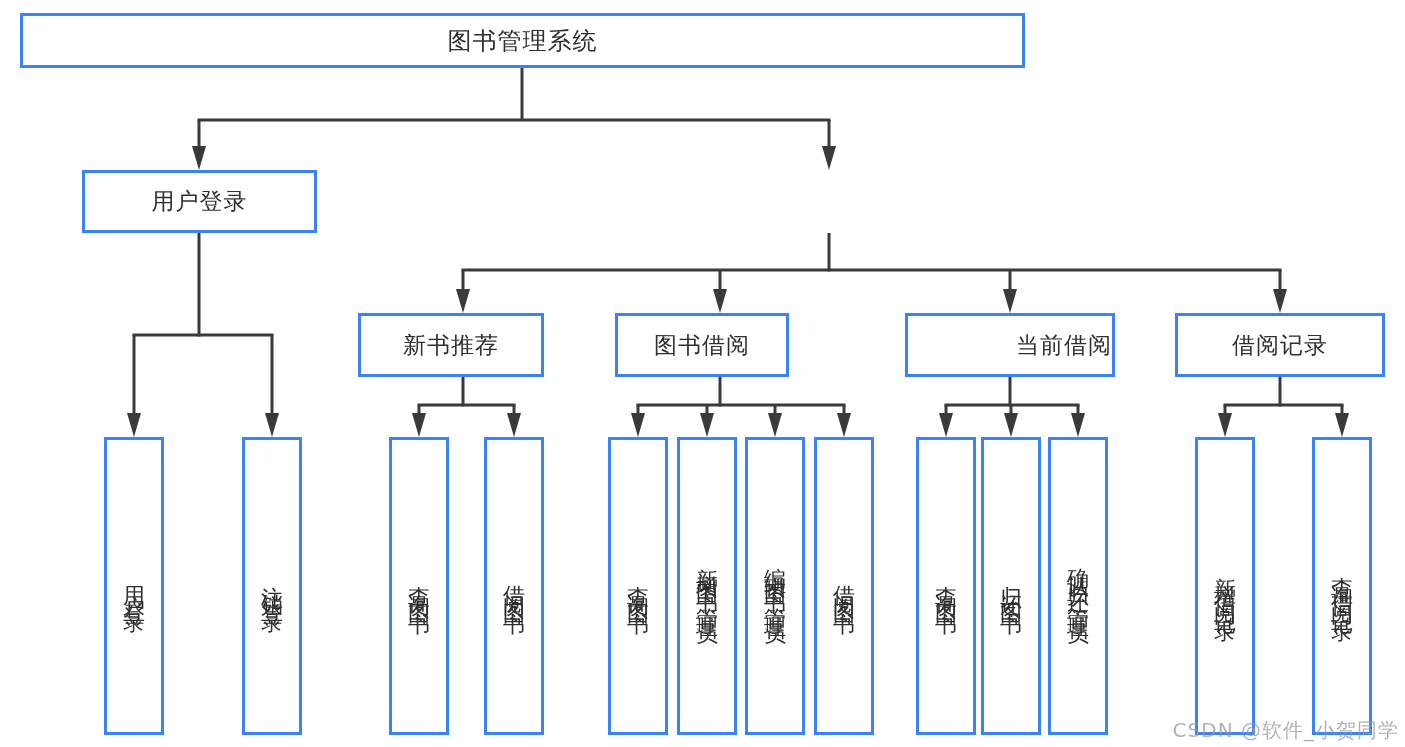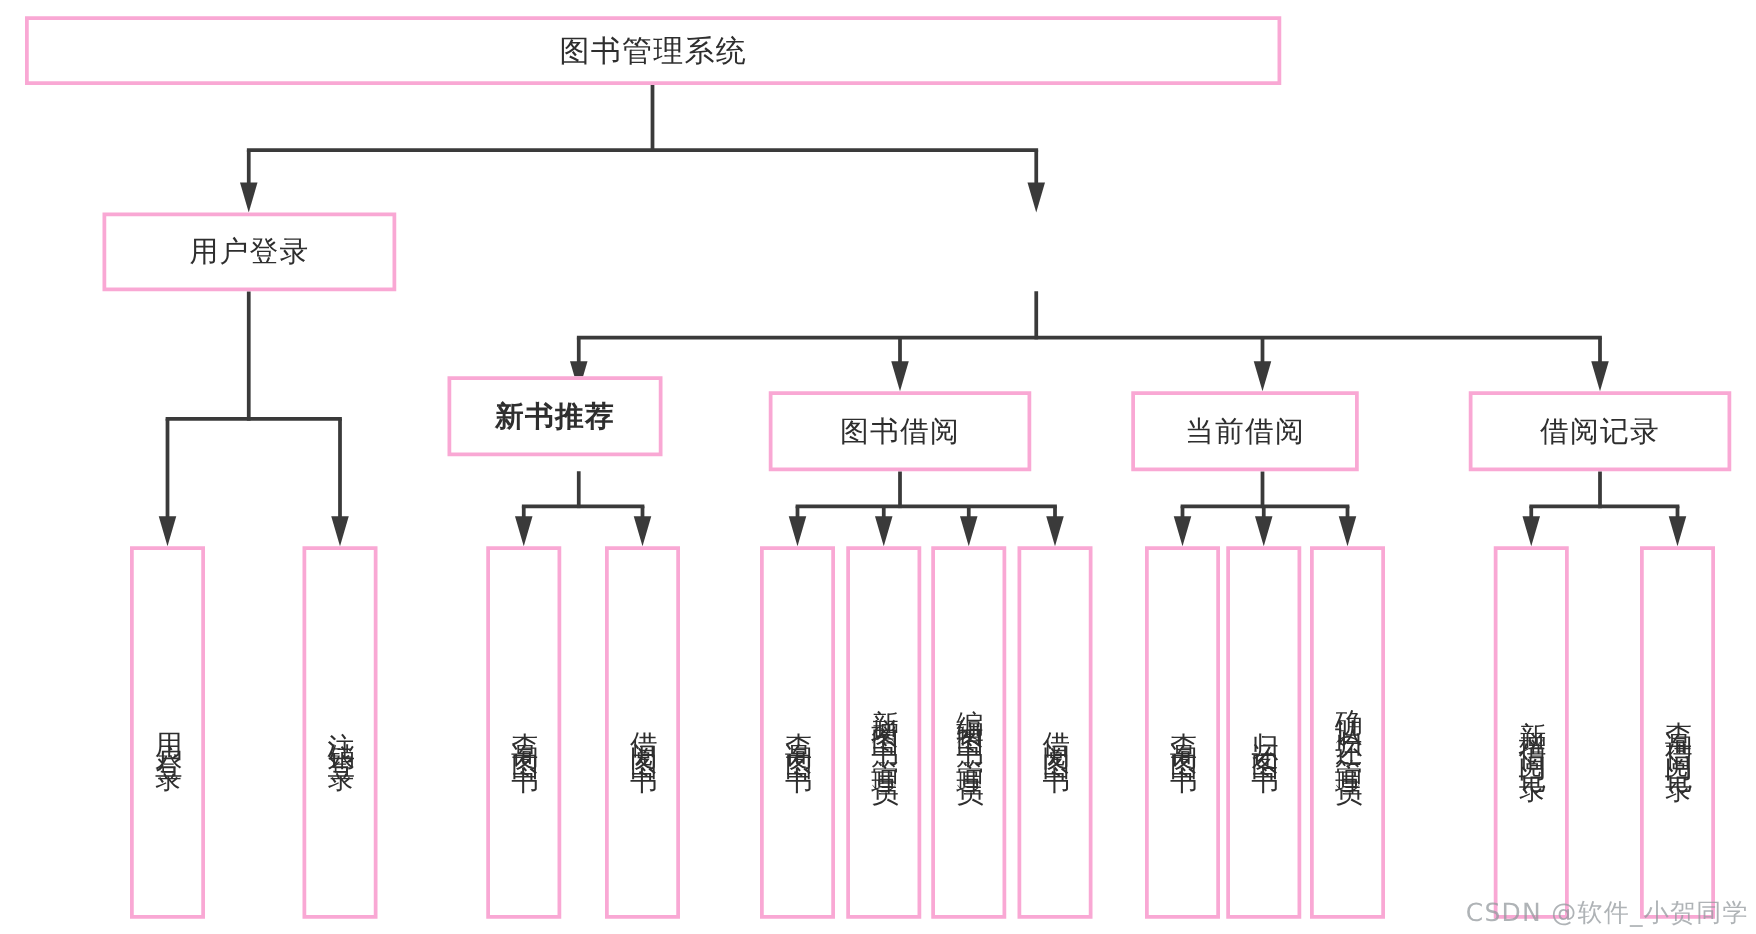--- a/index.html
+++ b/index.html
@@ -18,21 +18,21 @@
   #connectors {
     position: absolute;
     left: 0; top: 0;
     width: 1405px;
     height: 747px;
     pointer-events: none;
   }
   .node {
     position: absolute;
     box-sizing: border-box;
-    border: 3px solid #f9a8d4;
+    border: 3px solid #3b82f6;
     background: #ffffff;
     display: flex;
     align-items: center;
     justify-content: center;
     color: #2e2e2e;
   }
   .node.h span {
     font-size: 23px;
     letter-spacing: 1px;
     white-space: nowrap;
@@ -134,27 +134,27 @@
   </svg>
 
   <div class="node h root" style="left:20px; top:13px; width:1005px; height:55px;">
     <span>图书管理系统</span>
   </div>
 
   <div class="node h" style="left:82px; top:170px; width:235px; height:63px;">
     <span>用户登录</span>
   </div>
 
-  <div class="node h" style="left:358px; top:301px; width:172px; height:64px;font-weight:bold;">
+  <div class="node h" style="left:358px; top:313px; width:186px; height:64px;">
     <span>新书推荐</span>
   </div>
-  <div class="node h" style="left:615px; top:313px; width:210px; height:64px;">
+  <div class="node h" style="left:615px; top:313px; width:174px; height:64px;">
     <span>图书借阅</span>
   </div>
-  <div class="node h" style="left:905px; top:313px; width:182px; height:64px;">
+  <div class="node h" style="left:905px; top:313px; width:210px; height:64px;justify-content:flex-end;">
     <span>当前借阅</span>
   </div>
   <div class="node h" style="left:1175px; top:313px; width:210px; height:64px;">
     <span>借阅记录</span>
   </div>
 
   <div class="node leaf" style="left:104px; top:437px; width:60px; height:298px;">
     <span>用户登录</span>
   </div>
   <div class="node leaf" style="left:242px; top:437px; width:60px; height:298px;">

